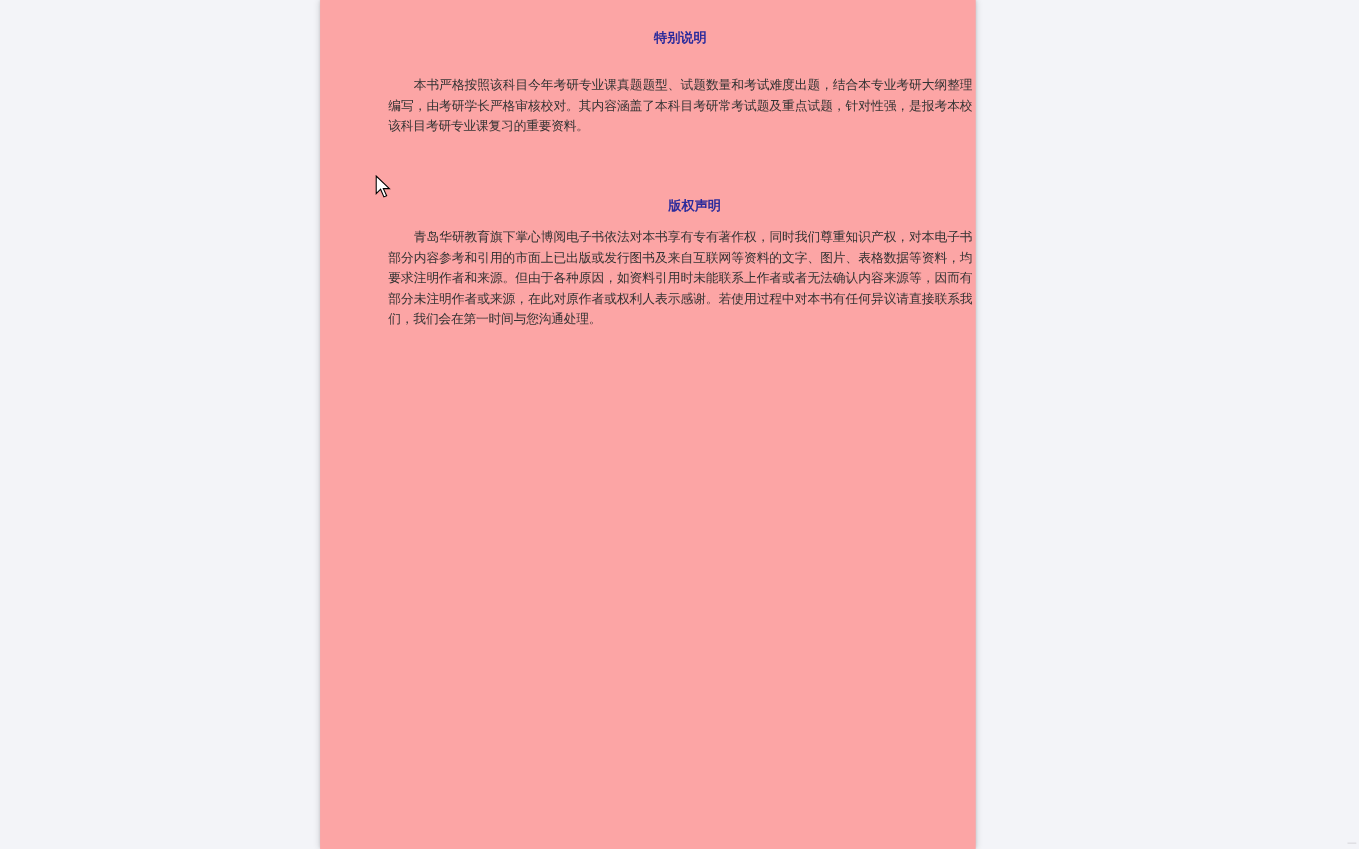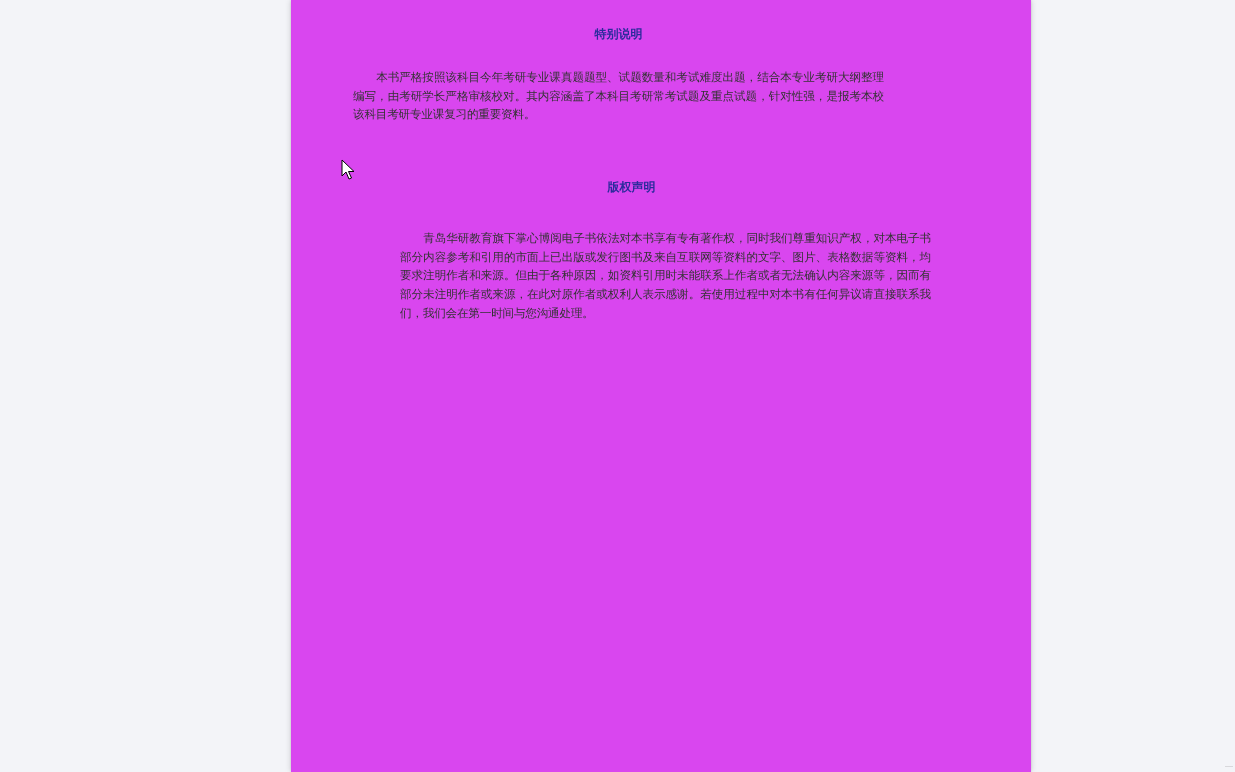--- a/index.html
+++ b/index.html
@@ -14,24 +14,25 @@
     .viewer {
       position: relative;
       width: 1235px;
       height: 772px;
       background: #f3f4f8;
     }
     .page {
       position: absolute;
       left: 291px;
       top: 0;
-      width: 740px;
+      width: 586px;
       height: 772px;
-      background: #d946ef;
+      background: #fca5a5;
       box-shadow: 0 0 6px rgba(0,0,0,0.18), 0 0 2px rgba(0,0,0,0.10);
+      padding-left: 10px;
     }
     .content {
       position: absolute;
       left: 62px;
       top: 0;
       width: 531px;
     }
     .heading {
       text-align: center;
       color: #2b2b9c;
@@ -45,21 +46,21 @@
       font-size: 11.6px;
       line-height: 18.7px;
       text-indent: 2em;
       text-align: justify;
       margin: 0;
       letter-spacing: -0.2px;
     }
     #h1 { position: absolute; top: 26px; left: 0; width: 531px; }
     #sec1 { position: absolute; top: 68px; left: 0; width: 531px; }
     #h2 { position: absolute; top: 179px; left: 13px; width: 531px; }
-    #sec2 { position: absolute; top: 229px; left: 0; width: 531px; margin-left: 47px; }
+    #sec2 { position: absolute; top: 206px; left: 0; width: 531px; }
     .cursor {
       position: absolute;
       left: 341px;
       top: 159px;
       width: 16px;
       height: 24px;
     }
     .resize-grip {
       position: absolute;
       right: 2px;

